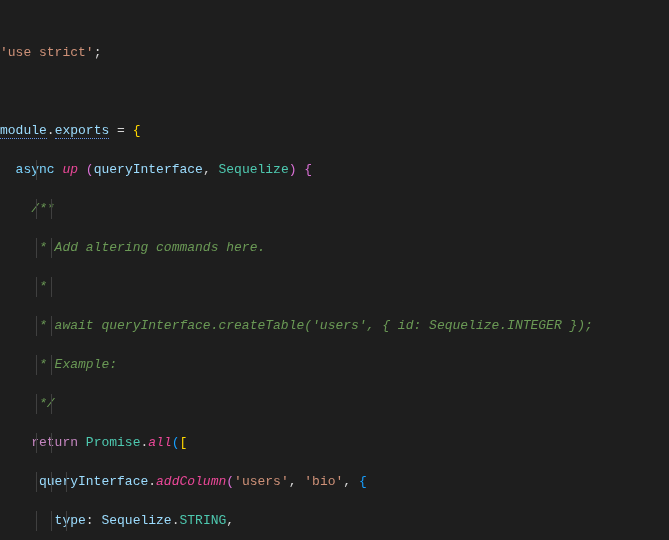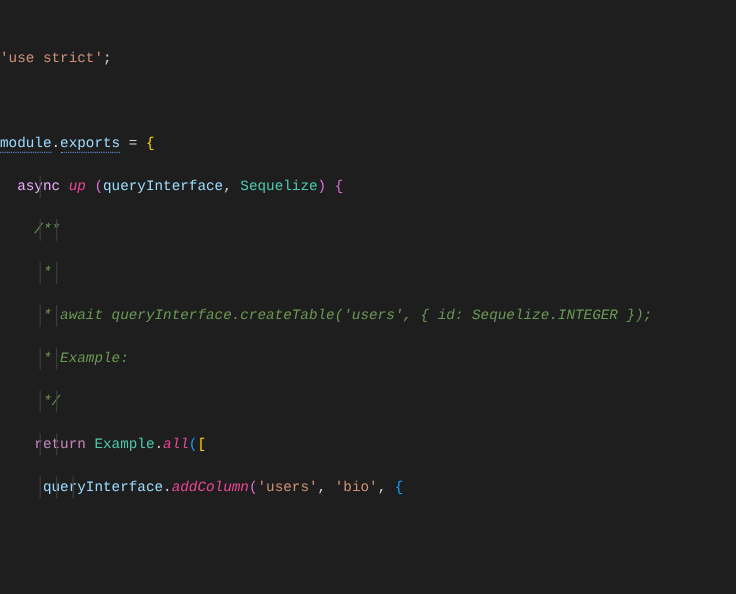--- a/index.html
+++ b/index.html
@@ -32,47 +32,49 @@
   .g2 { left: 51px; }
   .g3 { left: 66px; }
   .squiggle {
     border-bottom: 1px dotted #6796e6;
     padding-bottom: 0px;
     margin-top: 32px;
   }
   
   .str     { color: #ce9178; }
   .kw      { color: #c586c0; }
-  .kw-decl { color: #f0abfc; }
+  .kw-decl { color: #7dd3fc; }
   .fn      { color: #ec4899; font-style: italic; }
   .ident   { color: #9cdcfe; }
   .type    { color: #4ec9b0; }
   .punct   { color: #d4d4d4; }
   .brace-y { color: #ffd700; }
   .brace-p { color: #da70d6; }
   .brace-b { color: #179fff; }
   .comment { color: #6a9955; font-style: italic; }
   .op      { color: #d4d4d4; }
 </style>
 </head>
 <body>
 
 <div class="editor">
 
 <div class="line"><span class="str">'use strict'</span><span class="punct">;</span></div>
 <div class="line"></div>
 <div class="line"><span class="ident squiggle">module</span><span class="punct">.</span><span class="ident squiggle">exports</span><span class="op"> = </span><span class="brace-y">{</span></div>
 <div class="line"><span class="guide g1"></span><span>  </span><span class="kw-decl">async</span><span> </span><span class="fn">up</span><span> </span><span class="brace-p">(</span><span class="ident">queryInterface</span><span class="punct">,</span><span> </span><span class="type">Sequelize</span><span class="brace-p">)</span><span> </span><span class="brace-p">{</span></div>
 <div class="line"><span class="guide g1"></span><span class="guide g2"></span><span>    </span><span class="comment">/**</span></div>
+<div class="line"><span class="guide g1"></span><span class="guide g2"></span><span>     </span><span class="comment">* Add altering commands here.</span></div>
 <div class="line"><span class="guide g1"></span><span class="guide g2"></span><span>     </span><span class="comment">*</span></div>
 <div class="line"><span class="guide g1"></span><span class="guide g2"></span><span>     </span><span class="comment">* await queryInterface.createTable('users', { id: Sequelize.INTEGER });</span></div>
 <div class="line"><span class="guide g1"></span><span class="guide g2"></span><span>     </span><span class="comment">* Example:</span></div>
 <div class="line"><span class="guide g1"></span><span class="guide g2"></span><span>     </span><span class="comment">*/</span></div>
-<div class="line"><span class="guide g1"></span><span class="guide g2"></span><span>    </span><span class="kw">return</span><span> </span><span class="type">Example</span><span class="punct">.</span><span class="fn">all</span><span class="brace-b">(</span><span class="brace-y">[</span></div>
+<div class="line"><span class="guide g1"></span><span class="guide g2"></span><span>    </span><span class="kw">return</span><span> </span><span class="type">Promise</span><span class="punct">.</span><span class="fn">all</span><span class="brace-b">(</span><span class="brace-y">[</span></div>
 <div class="line"><span class="guide g1"></span><span class="guide g2"></span><span class="guide g3"></span><span>     </span><span class="ident">queryInterface</span><span class="punct">.</span><span class="fn">addColumn</span><span class="brace-p">(</span><span class="str">'users'</span><span class="punct">,</span><span> </span><span class="str">'bio'</span><span class="punct">,</span><span> </span><span class="brace-b">{</span></div>
+<div class="line"><span class="guide g1"></span><span class="guide g2"></span><span class="guide g3"></span><span>       </span><span class="ident">type</span><span class="punct">:</span><span> </span><span class="ident">Sequelize</span><span class="punct">.</span><span class="type">STRING</span><span class="punct">,</span></div>
 
 
 
 
 
 
 
 
 
 

